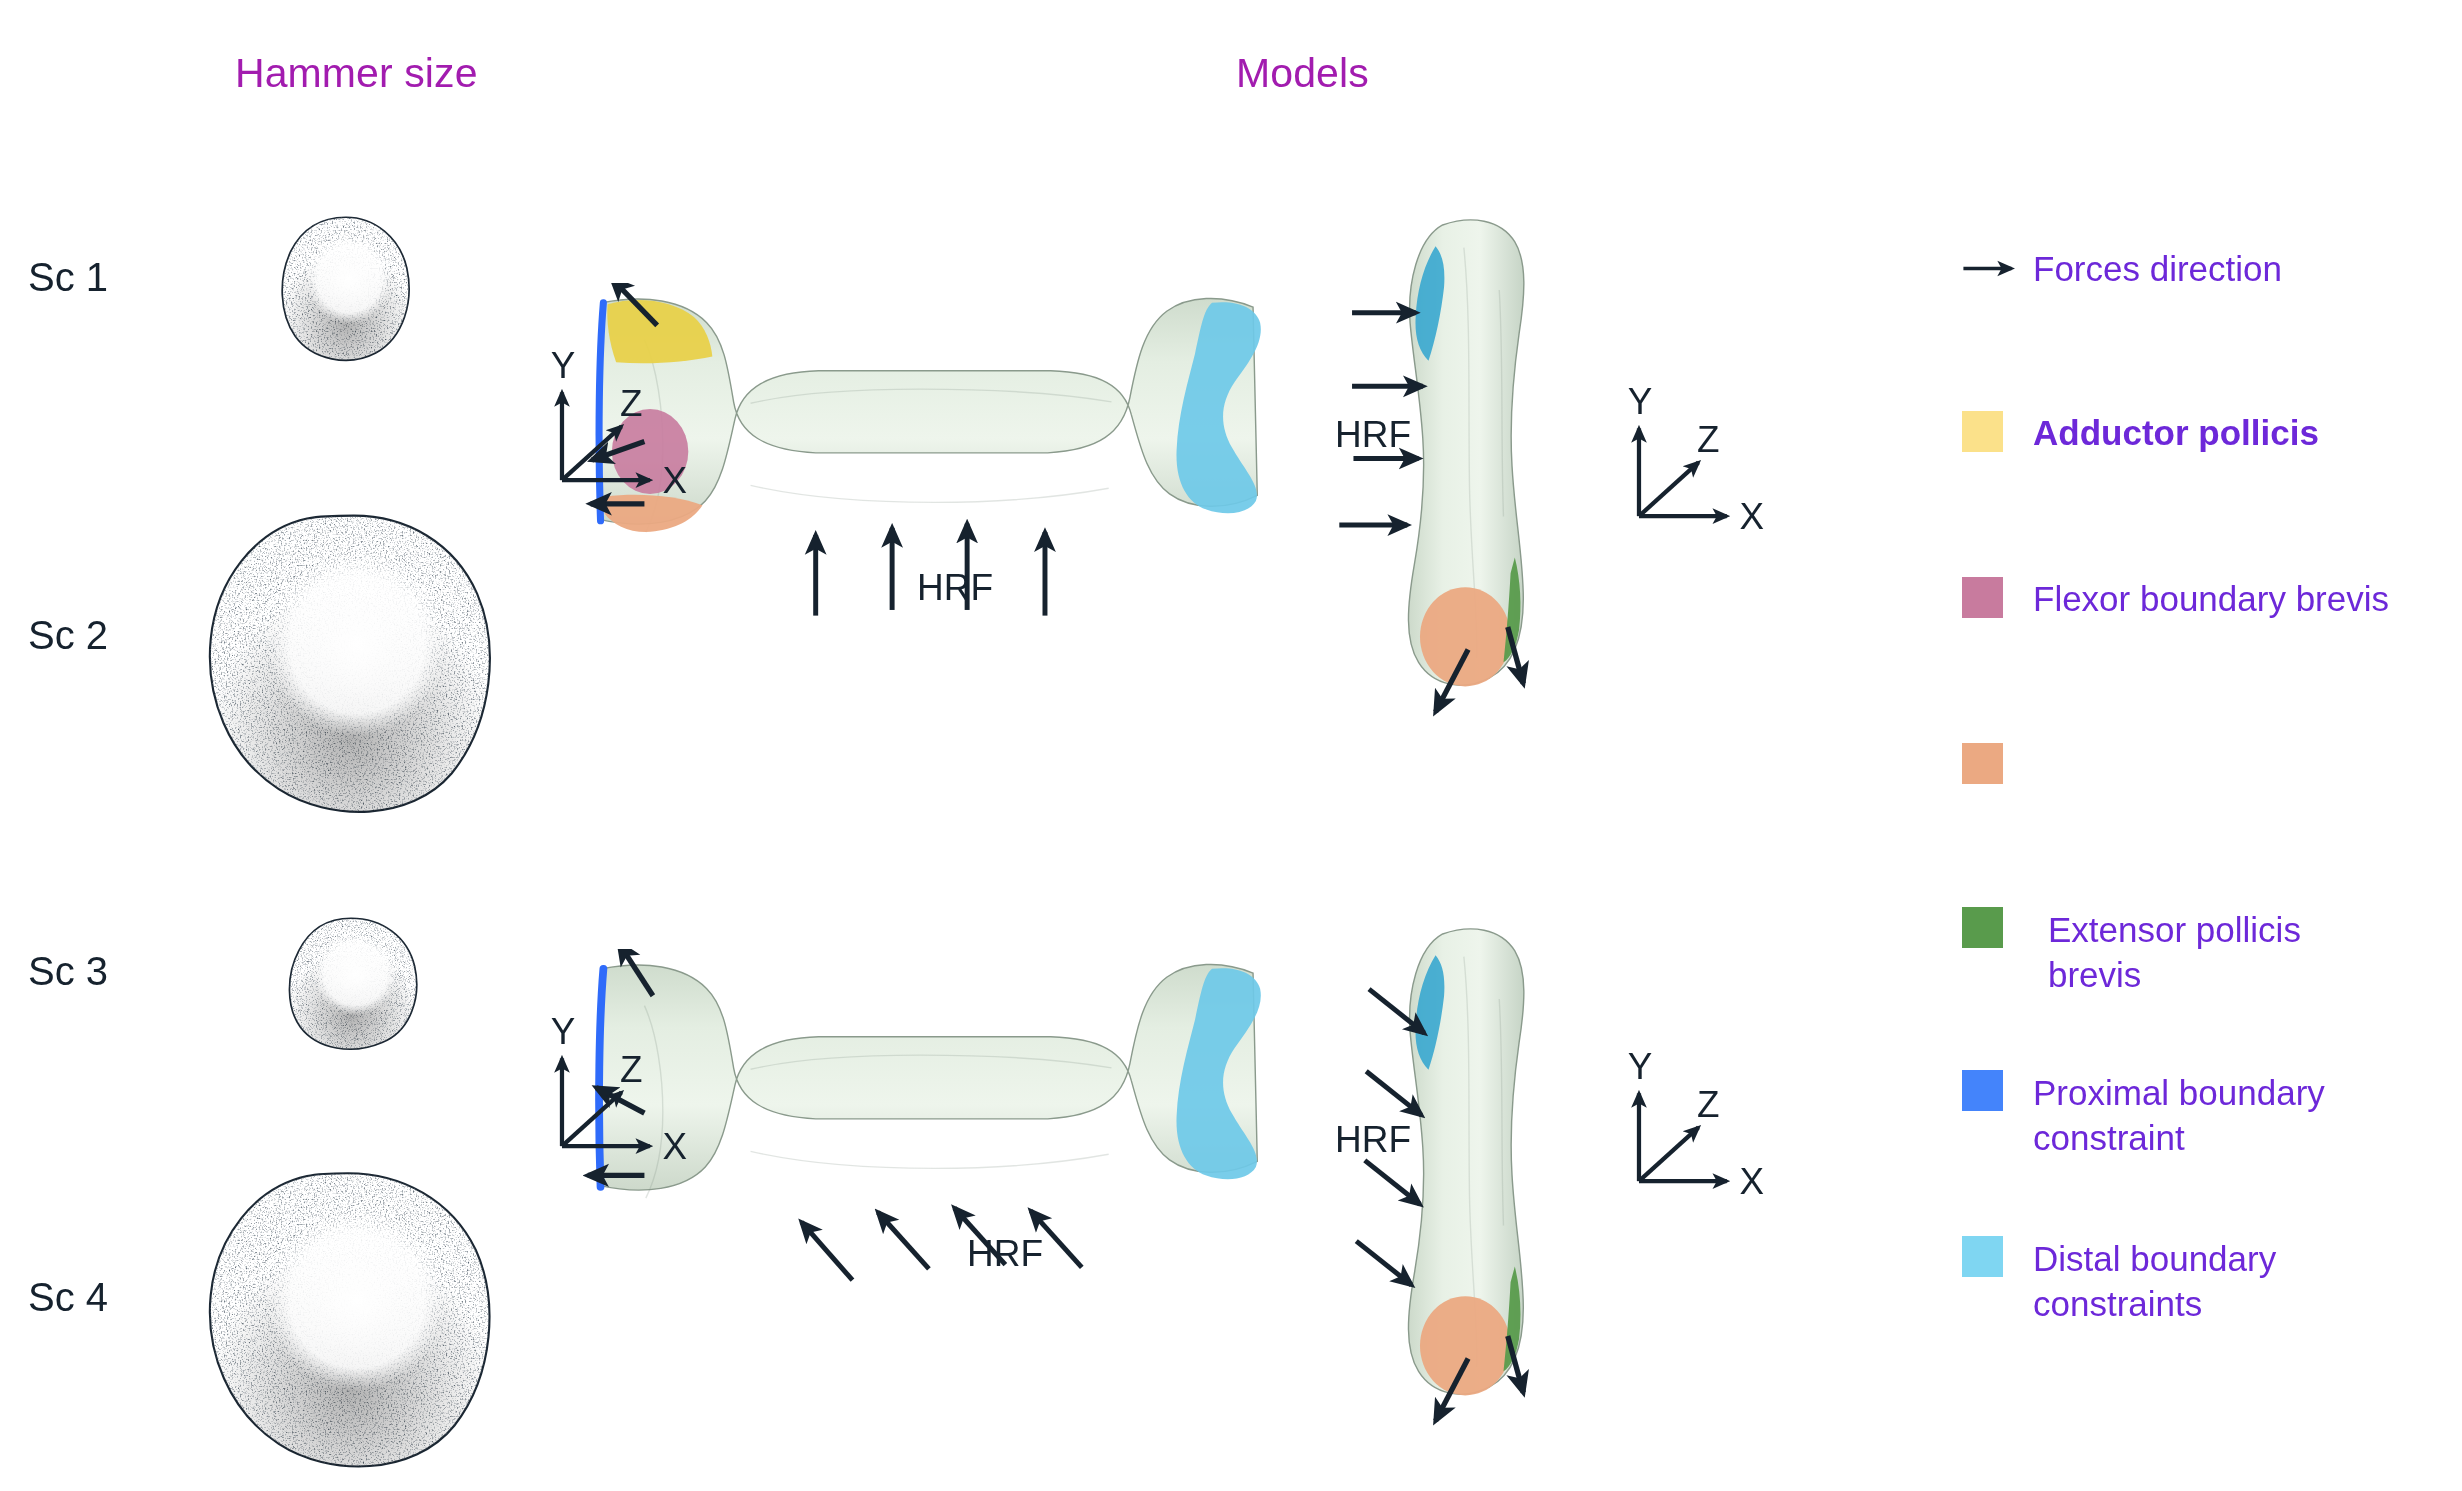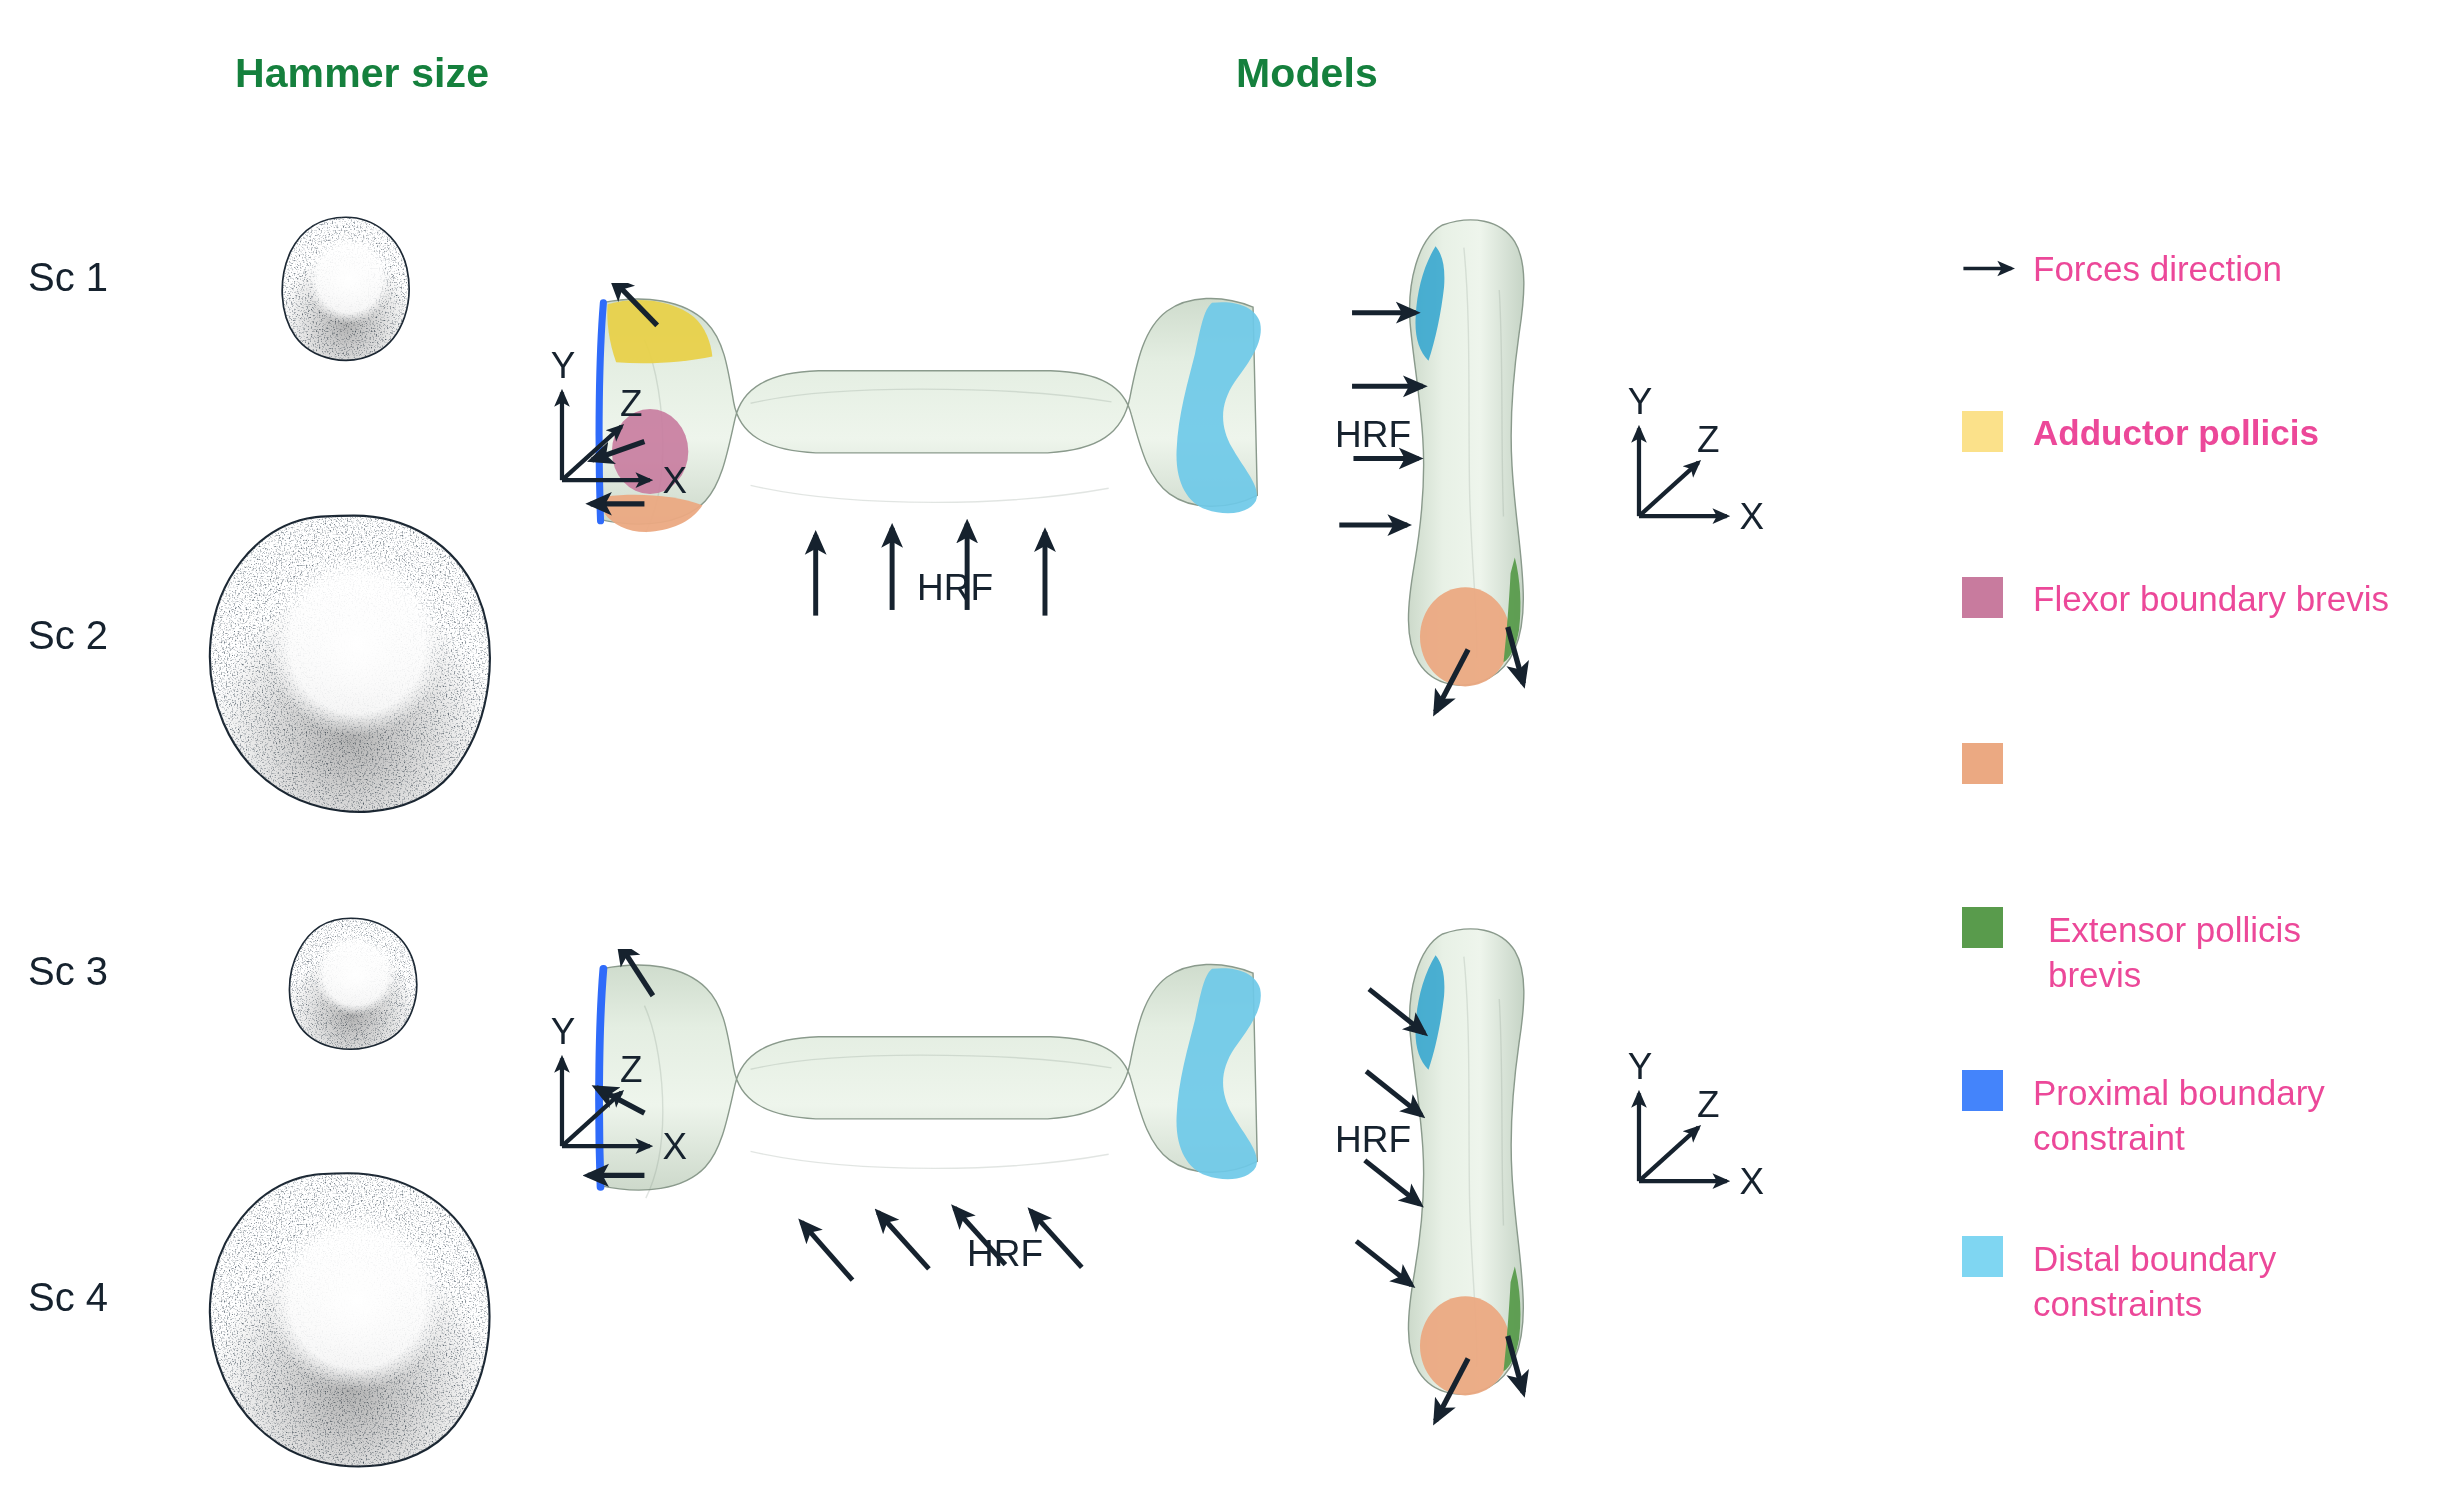--- a/index.html
+++ b/index.html
@@ -9,23 +9,23 @@
     color:#1b2733;
     overflow:hidden;
     position:relative;
   }
   .fig{position:absolute;inset:0;}
 
   
   .col-header{
     position:absolute;
     font-size:41px;
-    font-weight:700;
+    font-weight:400;
     letter-spacing:0.1px;
-    color:#15803d;
+    color:#a21caf;
     white-space:nowrap;
   }
   #hdr-hammer{left:235px;top:50px;}
   #hdr-models{left:1236px;top:50px;}
 
   
   .sc-label{
     position:absolute;
     font-size:40px;
     color:#16222e;
@@ -91,21 +91,21 @@
   }
   .legend-arrow{
     width:41px;height:41px;
     flex:0 0 41px;
     margin-right:30px;
     position:relative;
   }
   .legend-label{
     font-size:35px;
     line-height:44px;
-    color:#ec4899;
+    color:#6d28d9;
     max-width:397px;
     padding-top:-1.4px;
   }
   .legend-label.two-line{line-height:45px;}
 </style>
 </head>
 <body>
 
 <div class="fig">
 

